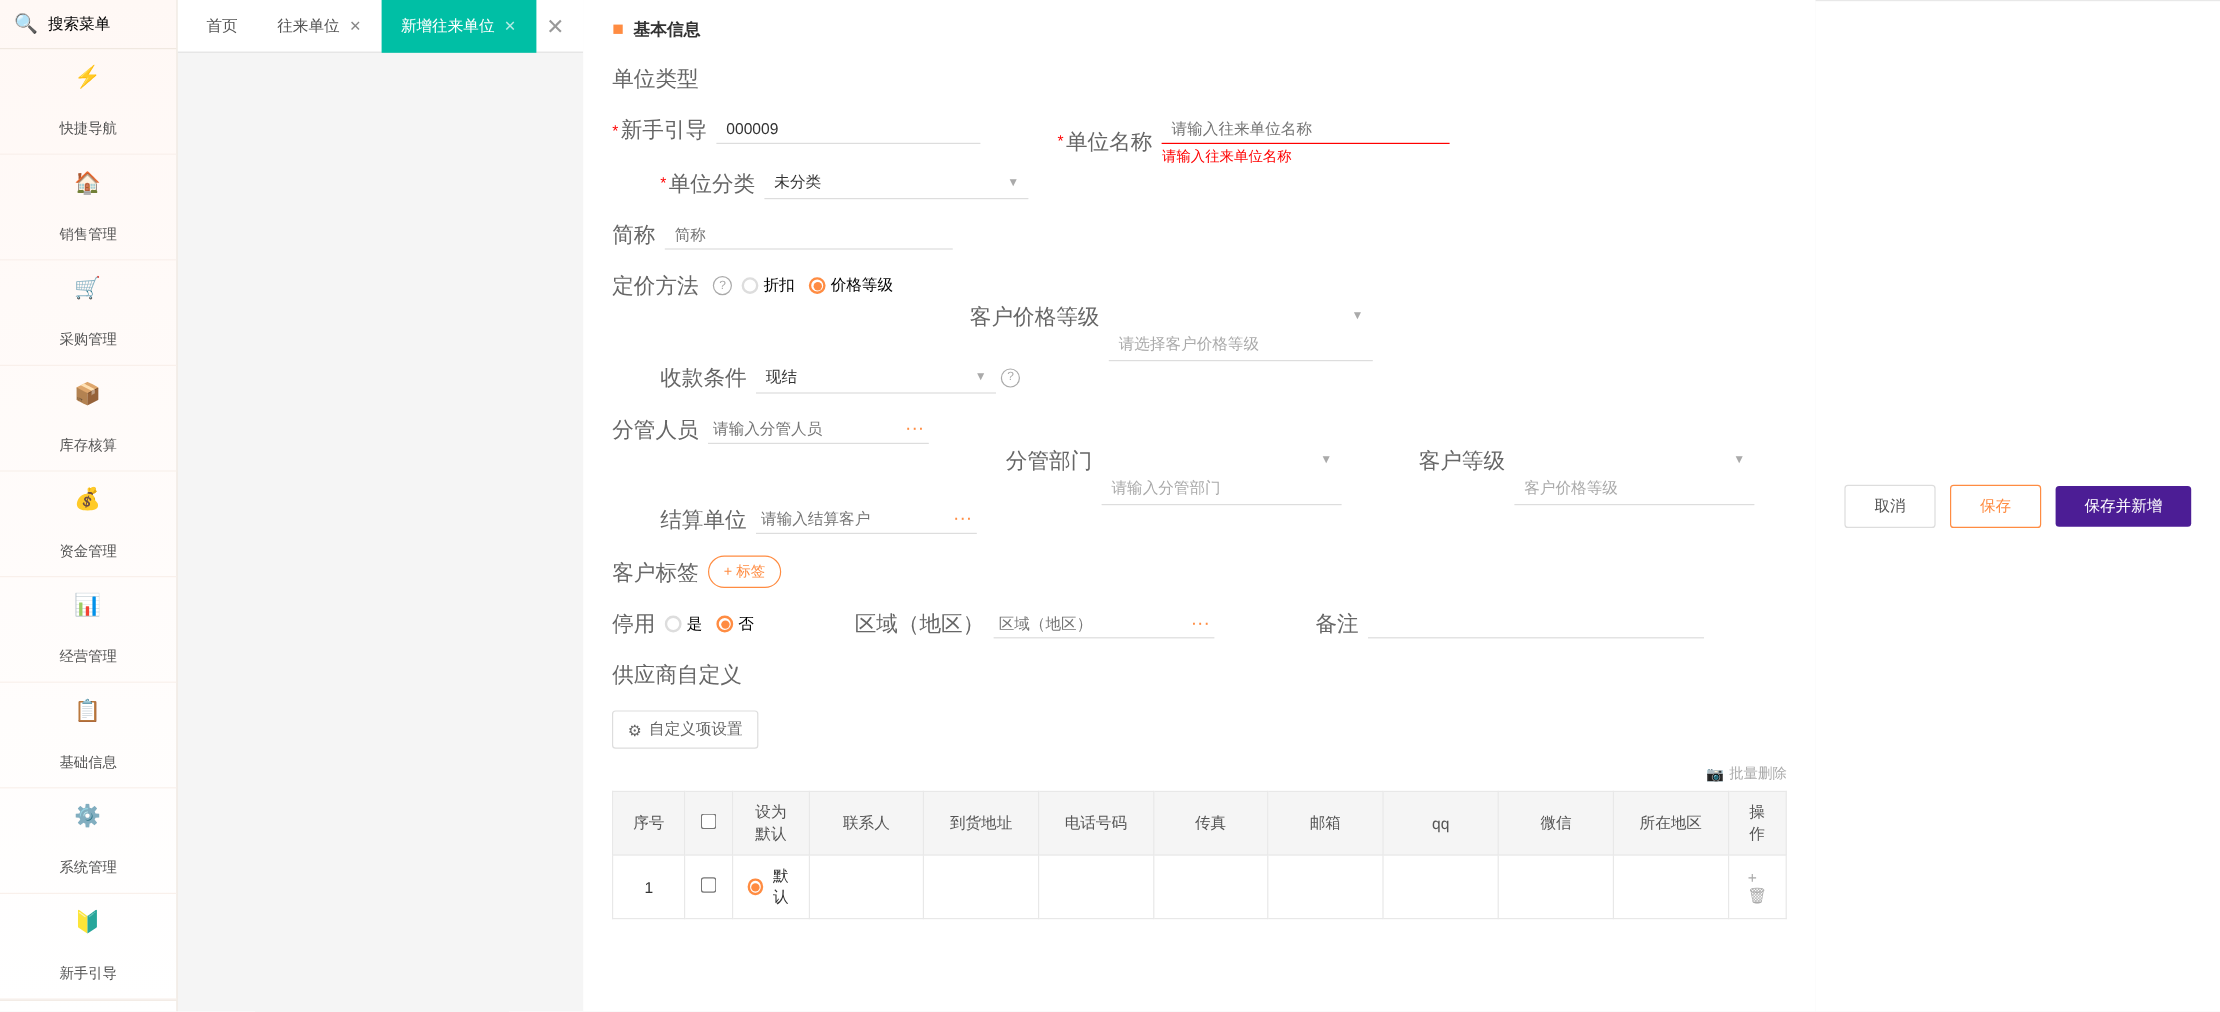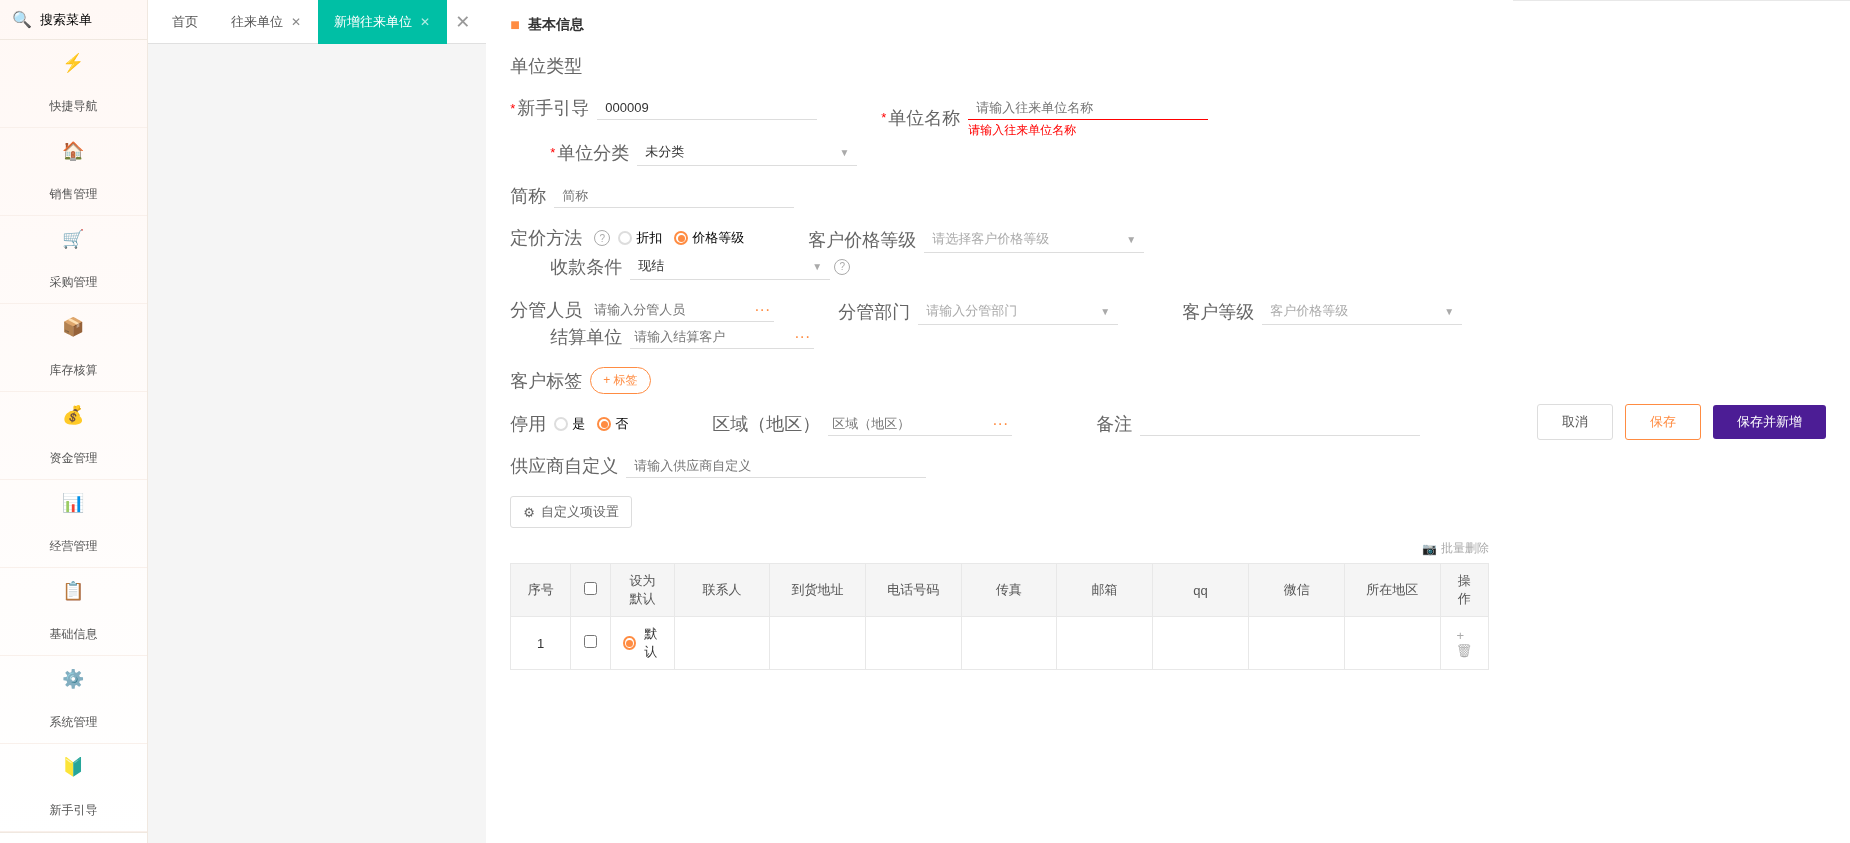--- a/index.html
+++ b/index.html
@@ -190,21 +190,21 @@
       align-items: center;
       border-bottom: 1px solid #ddd;
       padding: 4px 8px;
       font-size: 13px;
       width: 200px;
       cursor: pointer;
       background: transparent;
       justify-content: space-between;
       color: #333;
     }
-    .form-select .placeholder { color: #aaa; }
+    .form-select .placeholder { color: #aaa; margin-top: 48px; }
     .form-select .arrow { color: #aaa; font-size: 10px; }
 
     
     .radio-group { display: flex; align-items: center; gap: 12px; }
     .radio-item { display: flex; align-items: center; gap: 4px; cursor: pointer; }
     .radio-outer {
       width: 14px; height: 14px;
       border-radius: 50%;
       border: 2px solid #ddd;
       display: flex; align-items: center; justify-content: center;
@@ -583,21 +583,20 @@
 
       <div class="form-field" style="margin-left:60px;">
         <span class="form-label">备注</span>
         <input class="form-input" type="text" style="width: 280px;">
       </div>
     </div>
 
     <div class="form-row">
       <div class="form-field">
         <span class="form-label">供应商自定义</span>
-        <input class="form-input" type="text" style="width: 300px;" placeholder="请输入供应商自定义">
       </div>
     </div>
 
     <button class="custom-settings-btn">
       <span>⚙</span>
       <span>自定义项设置</span>
     </button>
 
     <div class="batch-delete">
       <span>📷</span>

